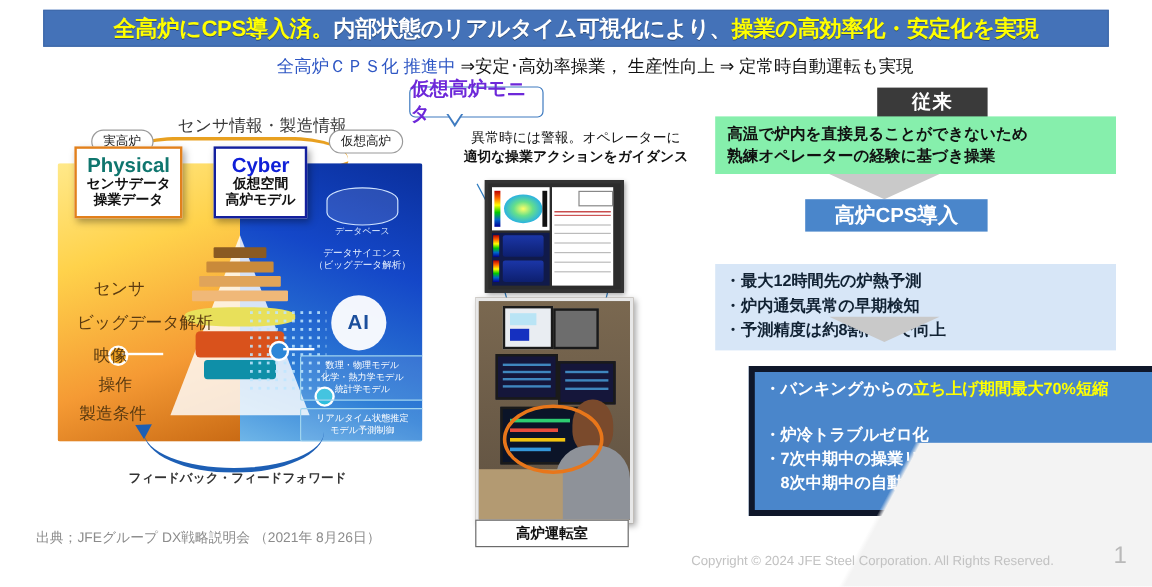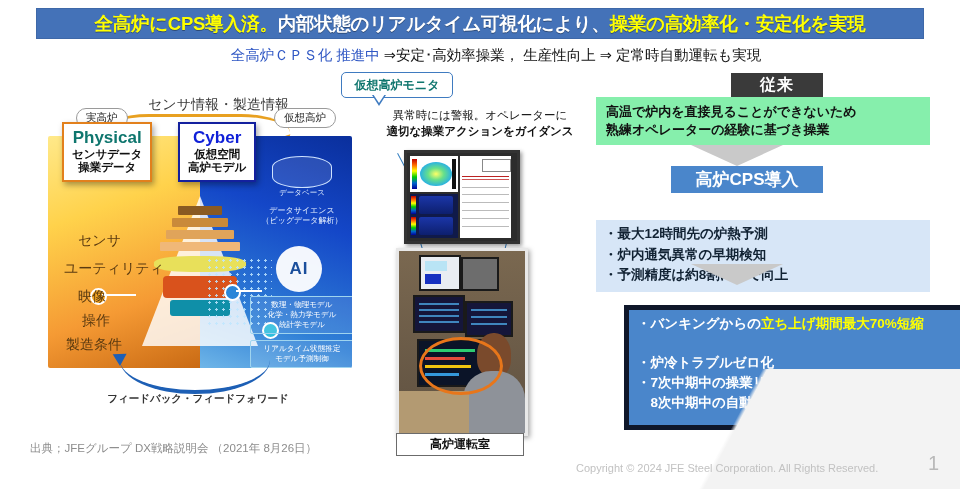--- a/index.html
+++ b/index.html
@@ -120,21 +120,21 @@
   .cb .big{font-size:17px;font-weight:bold;display:block;margin-bottom:1px;}
   .cb.physical .big{color:#0f766e;}
   .cb.cyber .big{color:#1020d8;}
   .cb .sm{font-size:11.5px;color:#111;font-weight:bold;display:block;}
 
   
   .monitor-tag{
     position:absolute;left:341px;top:72px;width:110px;height:24px;
     border:1.6px solid #3f7bc0;border-radius:5px;background:#fff;
     display:flex;align-items:center;justify-content:center;
-    font-size:12px;font-weight:bold;color:#0f766e;
+    font-size:16px;font-weight:bold;color:#6d28d9;
   }
   .monitor-tail{
     position:absolute;left:372px;top:95px;width:0;height:0;
     border-left:7px solid transparent;border-right:7px solid transparent;
     border-top:11px solid #3f7bc0;
   }
   .monitor-tail-i{
     position:absolute;left:373px;top:94px;width:0;height:0;
     border-left:6px solid transparent;border-right:6px solid transparent;
     border-top:9px solid #fff;
@@ -290,21 +290,21 @@
       <div class="db-t">データベース</div>
       <div class="ds-t">
         <span>データサイエンス</span><br>
         <span>（ビッグデータ解析）</span>
       </div>
       <div class="ai-circ">AI</div>
       <div class="mbox" style="left:202px;top:160px;width:98px;">数理・物理モデル<br>化学・熱力学モデル<br>統計学モデル</div>
       <div class="mbox" style="left:202px;top:204px;width:98px;">リアルタイム状態推定<br>モデル予測制御</div>
 
       <div class="dg-lbl" style="left:30px;top:96px;color:#5a3a10;">センサ</div>
-      <div class="dg-lbl" style="left:16px;top:124px;color:#5a3a10;">ユーティリティ</div>
+      <div class="dg-lbl" style="left:16px;top:124px;color:#5a3a10;">ビッグデータ解析</div>
       <div class="dg-lbl" style="left:30px;top:152px;color:#5a3a10;">映像</div>
       <div class="dg-lbl" style="left:34px;top:176px;color:#5a3a10;">操作</div>
       <div class="dg-lbl" style="left:18px;top:200px;color:#5a3a10;">製造条件</div>
     </div>
 
     <div class="cb physical">
       <span class="big">Physical</span>
       <span class="sm">センサデータ</span>
       <span class="sm">操業データ</span>
     </div>

